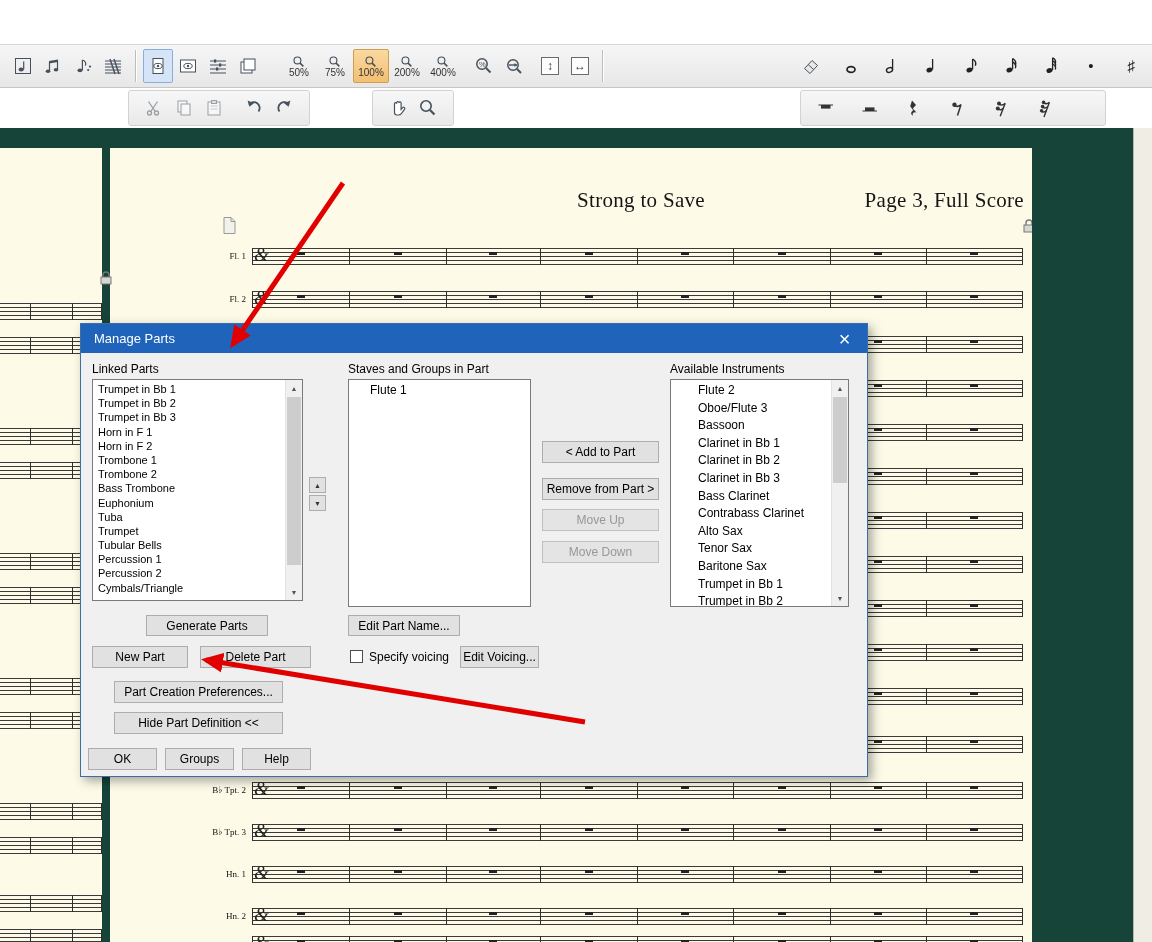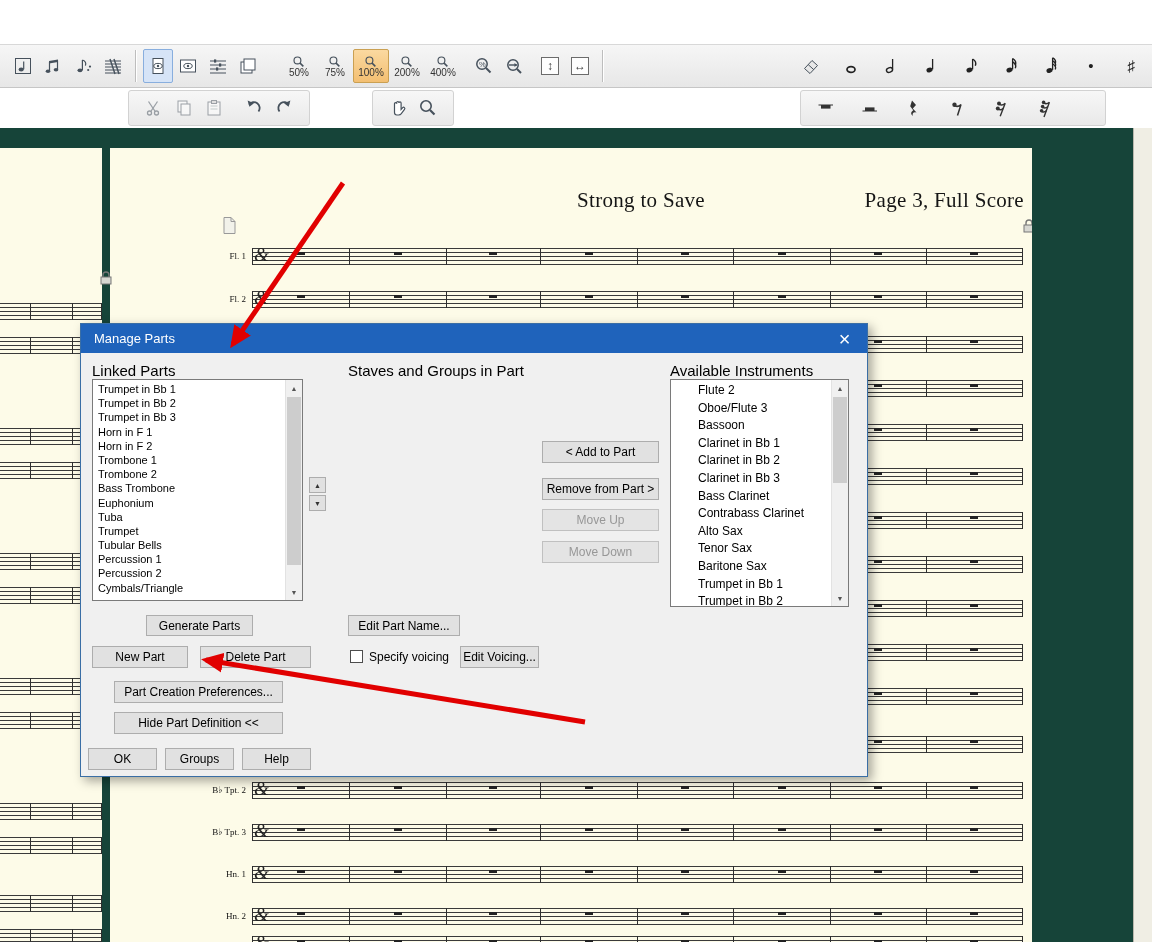--- a/index.html
+++ b/index.html
@@ -51,21 +51,21 @@
   .icon-abs{position:absolute;z-index:3;}
 
   
   .dialog{position:absolute;left:80px;top:195px;width:788px;height:454px;background:#f0f0f0;
     border:1px solid #3a6ea5;box-shadow:4px 4px 10px rgba(0,0,0,.35);z-index:10;}
   .dlg-title{position:relative;height:29px;background:#1f63bb;color:#fff;font-size:13px;display:flex;
     align-items:center;padding-left:13px;}
   .dlg-close{position:absolute;right:0;top:0;width:45px;height:29px;display:flex;align-items:center;
     justify-content:center;color:#fff;font-size:20px;line-height:20px;cursor:pointer;background:transparent;border:none;}
   .dlg-body{position:relative;height:425px;font-size:12px;color:#000;}
-  .dlbl{position:absolute;font-size:15px;color:#000;}
+  .dlbl{position:absolute;font-size:12px;color:#000;}
   .listbox{position:absolute;background:#fff;border:1px solid #7a7a7a;overflow:hidden;}
   .listbox .inner{position:absolute;left:0;top:2px;right:17px;bottom:0;}
   .listbox.noscroll .inner{right:0;}
   .li{white-space:nowrap;overflow:hidden;}
   .linked .li{height:14.2px;line-height:14.2px;font-size:11px;padding-left:5px;}
   .stavesl .li{height:16px;line-height:16px;font-size:12px;padding-left:21px;}
   .avail .li{height:17.6px;line-height:17.6px;font-size:12px;padding-left:27px;}
   .vsb{position:absolute;top:0;right:0;bottom:0;width:17px;background:#f0f0f0;border-left:1px solid #e2e2e2;}
   .vsb .sbtn{position:absolute;left:0;width:16px;height:16px;display:flex;align-items:center;justify-content:center;
     font-size:7px;color:#555;background:#f0f0f0;}
@@ -849,20 +849,25 @@
         </div>
       </div>
 
       <button class="spin" style="top:124px;">
           <span>▲</span>
         </button>
       <button class="spin" style="top:142px;">
           <span>▼</span>
         </button>
 
+      <div class="listbox stavesl noscroll" style="left:267px;top:26px;width:183px;height:228px;">
+        <div class="inner">
+            <div class="li">Flute 1</div>
+          </div>
+      </div>
 
       <button class="btn" style="left:461px;top:88px;width:117px;height:22px;">&lt; Add to Part</button>
       <button class="btn" style="left:461px;top:125px;width:117px;height:22px;">Remove from Part &gt;</button>
       <button class="btn disabled" style="left:461px;top:156px;width:117px;height:22px;">Move Up</button>
       <button class="btn disabled" style="left:461px;top:188px;width:117px;height:22px;">Move Down</button>
 
       <div class="listbox avail" style="left:589px;top:26px;width:179px;height:228px;">
         <div class="inner">
             <div class="li">Flute 2</div>
             <div class="li">Oboe/Flute 3</div>
@@ -878,21 +883,21 @@
             <div class="li">Trumpet in Bb 1</div>
             <div class="li">Trumpet in Bb 2</div>
           </div>
         <div class="vsb">
           <div class="sbtn up">▲</div>
           <div class="thumb" style="top:17px;height:86px;"></div>
           <div class="sbtn down">▼</div>
         </div>
       </div>
 
-      <button class="btn" style="left:65px;top:262px;width:107px;height:21px;">Generate Parts</button>
+      <button class="btn" style="left:65px;top:262px;width:122px;height:21px;">Generate Parts</button>
       <button class="btn" style="left:267px;top:262px;width:112px;height:21px;">Edit Part Name...</button>
 
       <button class="btn" style="left:11px;top:293px;width:96px;height:22px;">New Part</button>
       <button class="btn" style="left:119px;top:293px;width:111px;height:22px;">Delete Part</button>
 
       <div class="cb"></div>
       <div class="cblbl">Specify voicing</div>
       <button class="btn" style="left:379px;top:293px;width:79px;height:22px;">Edit Voicing...</button>
 
       <button class="btn" style="left:33px;top:328px;width:169px;height:22px;">Part Creation Preferences...</button>

